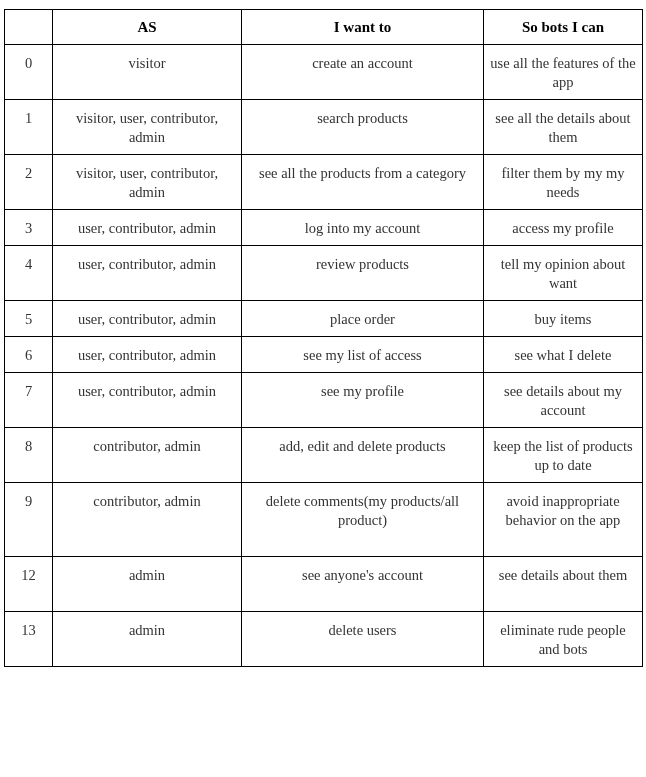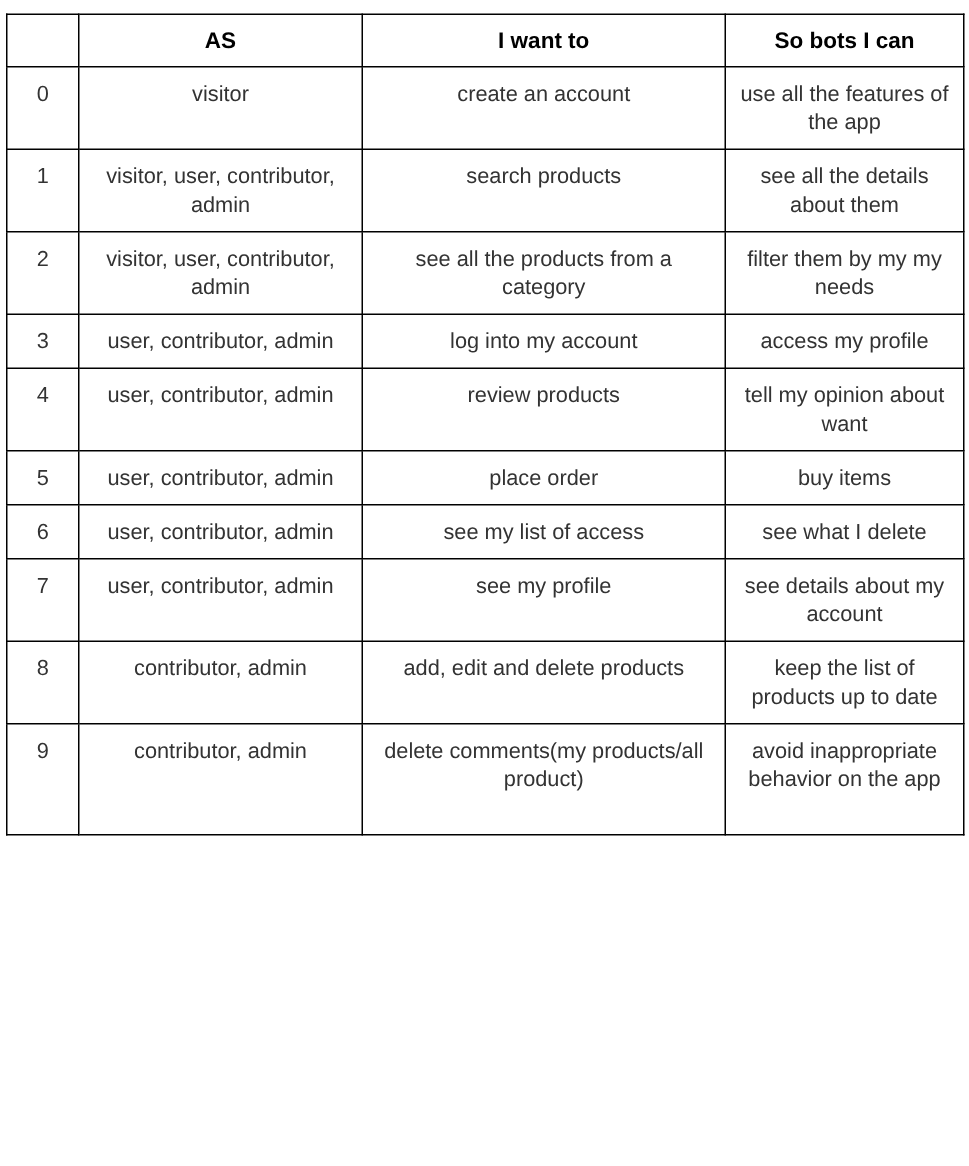--- a/index.html
+++ b/index.html
@@ -14,20 +14,21 @@
       overflow: hidden;
       font-family: "Liberation Sans", sans-serif;
     }
     table.stories {
       position: absolute;
       left: 4px;
       top: 9px;
       border-collapse: collapse;
       table-layout: fixed;
       width: 638px;
+      font-family: Liberation Serif, serif;
     }
     table.stories td, table.stories th {
       border: 1px solid #000000;
       text-align: center;
       vertical-align: top;
       padding: 0 6px;
       font-size: 14.5px;
       line-height: 19px;
       color: #333333;
       font-weight: normal;
@@ -123,14 +124,26 @@
       <td>contributor, admin</td>
       <td>add, edit and delete products</td>
       <td>keep the list of products up to date</td>
     </tr>
     <tr class="h3">
       <td>9</td>
       <td>contributor, admin</td>
       <td>delete comments(my products/all product)</td>
       <td>avoid inappropriate behavior on the app</td>
     </tr>
+    <tr class="h2">
+      <td>12</td>
+      <td>admin</td>
+      <td>see anyone's account</td>
+      <td>see details about them</td>
+    </tr>
+    <tr class="h2">
+      <td>13</td>
+      <td>admin</td>
+      <td>delete users</td>
+      <td>eliminate rude people and bots</td>
+    </tr>
   </tbody>
 </table>
 
 </body></html>

